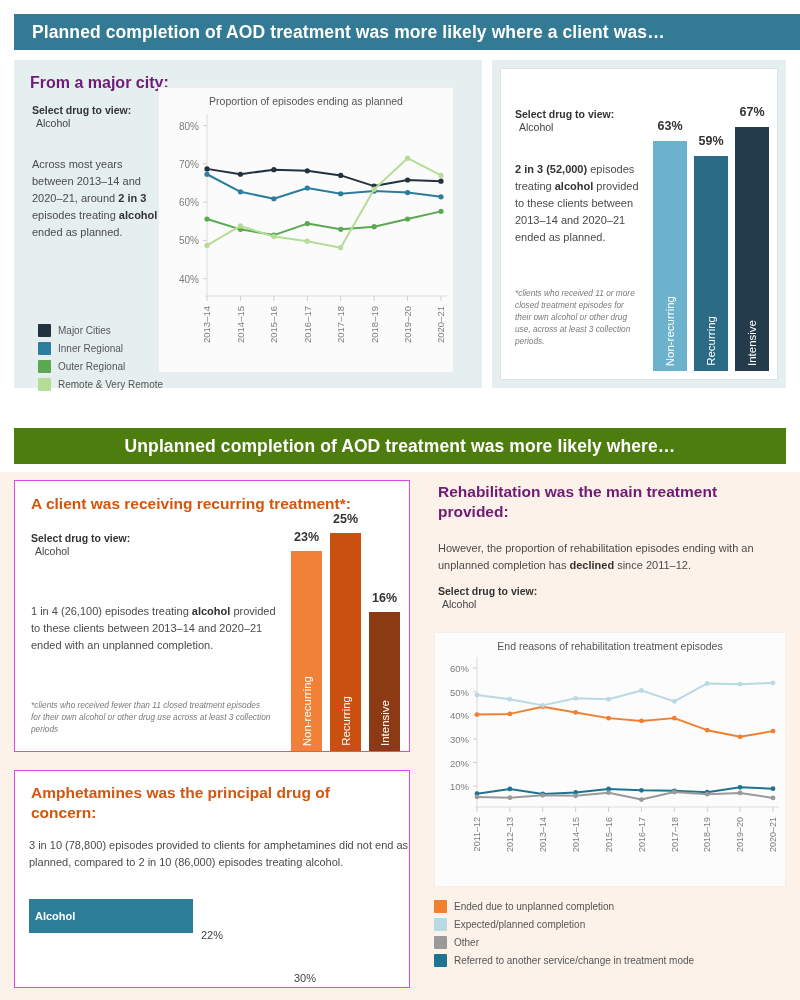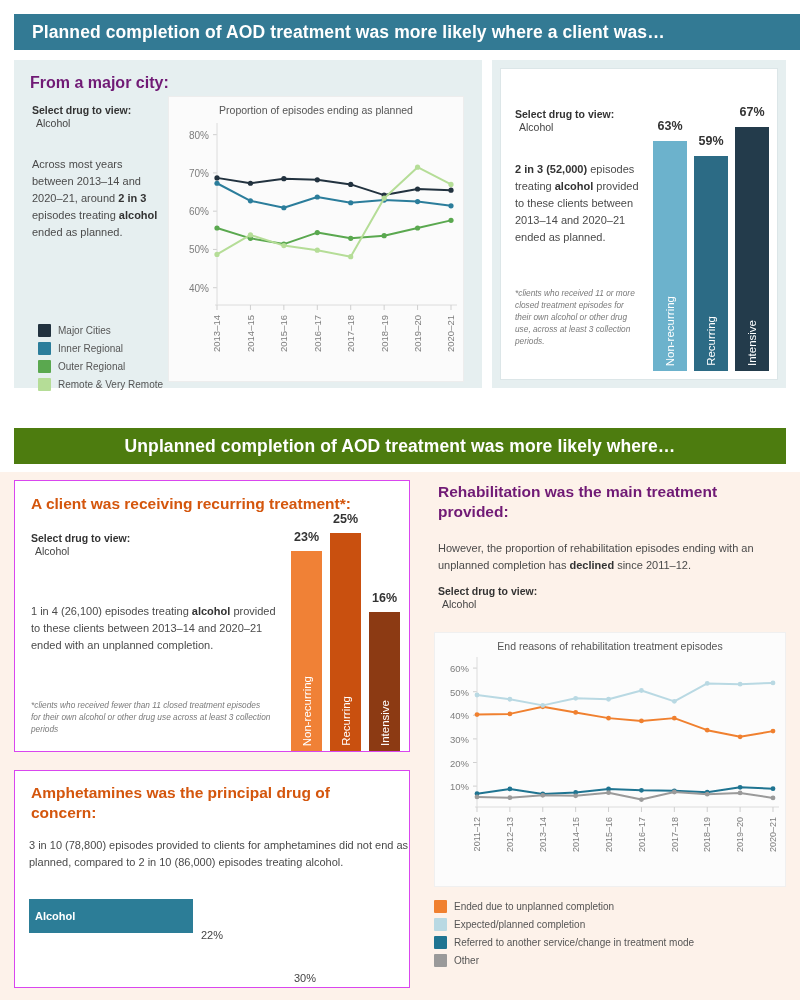--- a/index.html
+++ b/index.html
@@ -92,21 +92,21 @@
       <div class="legend-row">
         <span class="sw" style="background:#5aa84f"></span>
         <span class="legend-lbl">Outer Regional</span>
       </div>
       <div class="legend-row">
         <span class="sw" style="background:#b5dd97"></span>
         <span class="legend-lbl">Remote &amp; Very Remote</span>
       </div>
     </div>
 
-    <div class="chart-card" id="chart-remoteness" style="position:absolute;left:154px;top:27px;width:296px;height:286px;margin-top:9px;">
+    <div class="chart-card" id="chart-remoteness" style="position:absolute;left:144px;top:27px;width:296px;height:286px;">
       <div class="chart-title">Proportion of episodes ending as planned</div>
       <svg id="svg-remoteness" width="296" height="258" style="position:absolute;left:0;top:20px;">
           <text x="40" y="174.69565217391303" text-anchor="end" font-size="10" fill="#7d7d7d" font-family="&quot;Liberation Sans&quot;, sans-serif">40%</text>
           <line x1="44" y1="170.69565217391303" x2="48" y2="170.69565217391303" stroke="#cfcfcf" stroke-width="1"></line>
           <text x="40" y="136.43478260869566" text-anchor="end" font-size="10" fill="#7d7d7d" font-family="&quot;Liberation Sans&quot;, sans-serif">50%</text>
           <line x1="44" y1="132.43478260869566" x2="48" y2="132.43478260869566" stroke="#cfcfcf" stroke-width="1"></line>
           <text x="40" y="98.17391304347827" text-anchor="end" font-size="10" fill="#7d7d7d" font-family="&quot;Liberation Sans&quot;, sans-serif">60%</text>
           <line x1="44" y1="94.17391304347827" x2="48" y2="94.17391304347827" stroke="#cfcfcf" stroke-width="1"></line>
           <text x="40" y="59.913043478260875" text-anchor="end" font-size="10" fill="#7d7d7d" font-family="&quot;Liberation Sans&quot;, sans-serif">70%</text>
           <line x1="44" y1="55.913043478260875" x2="48" y2="55.913043478260875" stroke="#cfcfcf" stroke-width="1"></line>
@@ -376,23 +376,23 @@
     <div style="position:absolute;left:10px;top:428px;width:356px;">
       <div class="legend-row">
         <span class="sw" style="background:#f0802f"></span>
         <span class="legend-lbl">Ended due to unplanned completion</span>
       </div>
       <div class="legend-row">
         <span class="sw" style="background:#b9d9e3"></span>
         <span class="legend-lbl">Expected/planned completion</span>
       </div>
       <div class="legend-row">
+        <span class="sw" style="background:#9a9a9a"></span>
+        <span class="legend-lbl">Other</span>
+      </div>
+      <div class="legend-row">
         <span class="sw" style="background:#1f7491"></span>
         <span class="legend-lbl">Referred to another service/change in treatment mode</span>
       </div>
-      <div class="legend-row">
-        <span class="sw" style="background:#9a9a9a"></span>
-        <span class="legend-lbl">Other</span>
-      </div>
     </div>
   </div>
 
 </div>
 
 </body></html>

